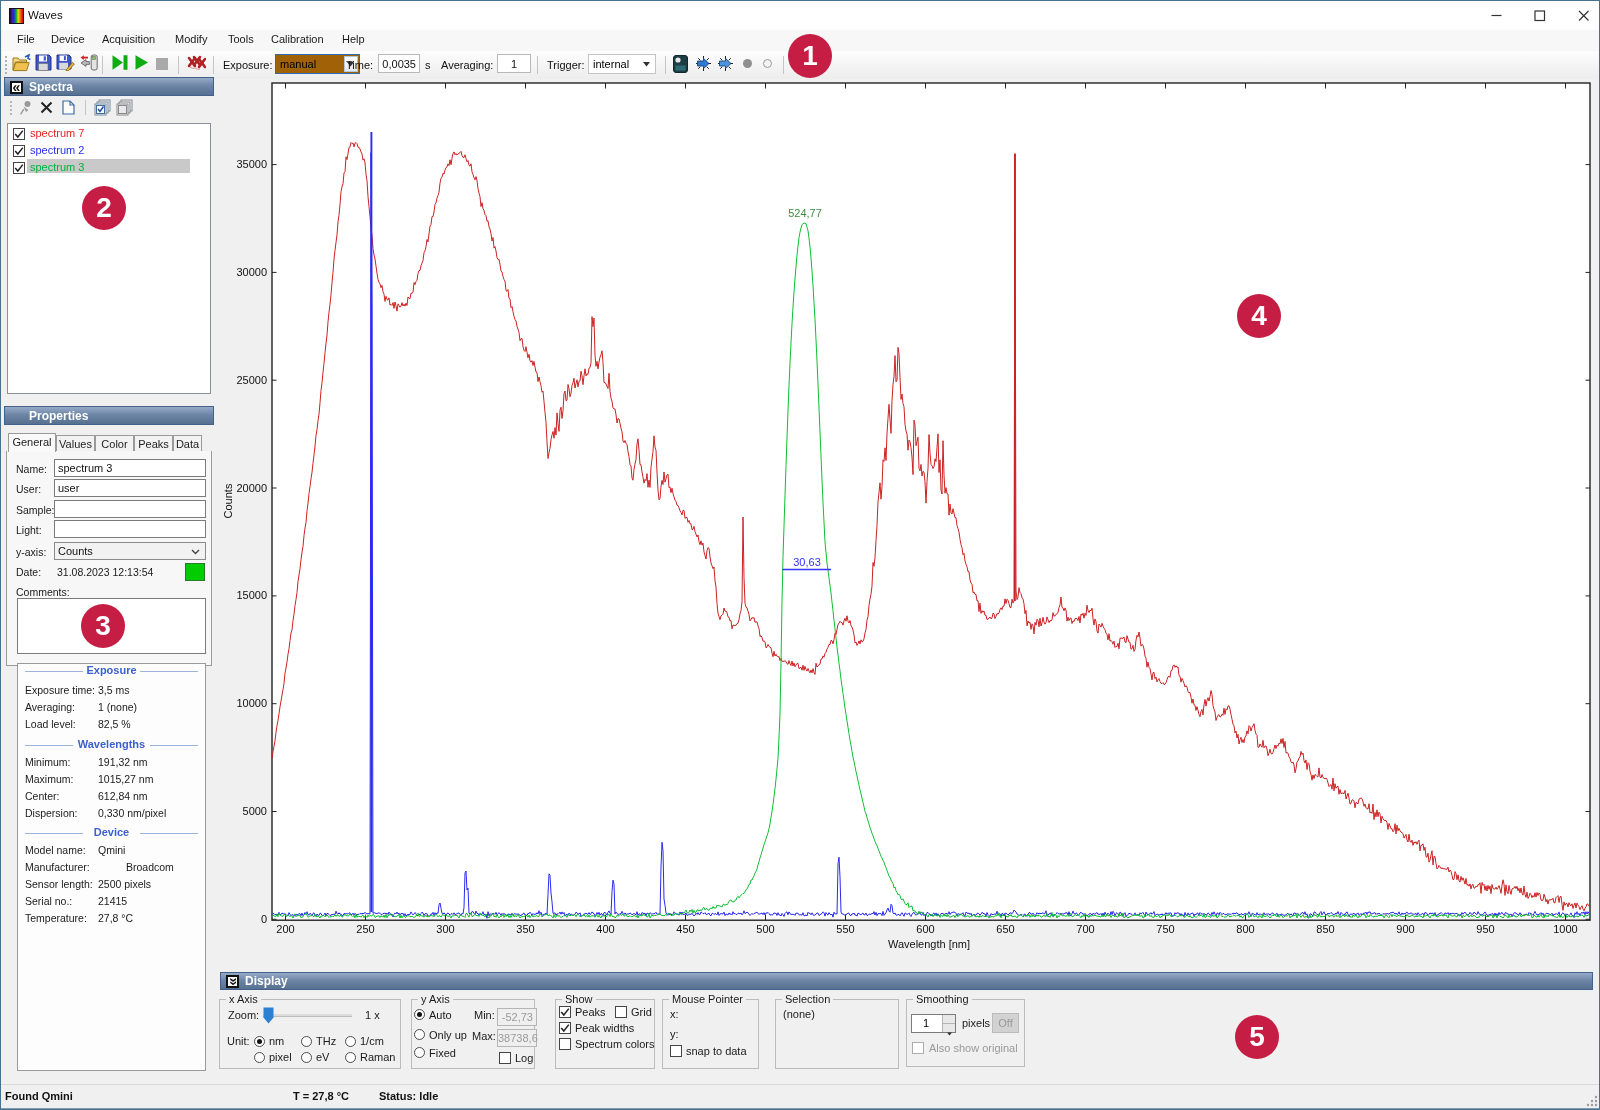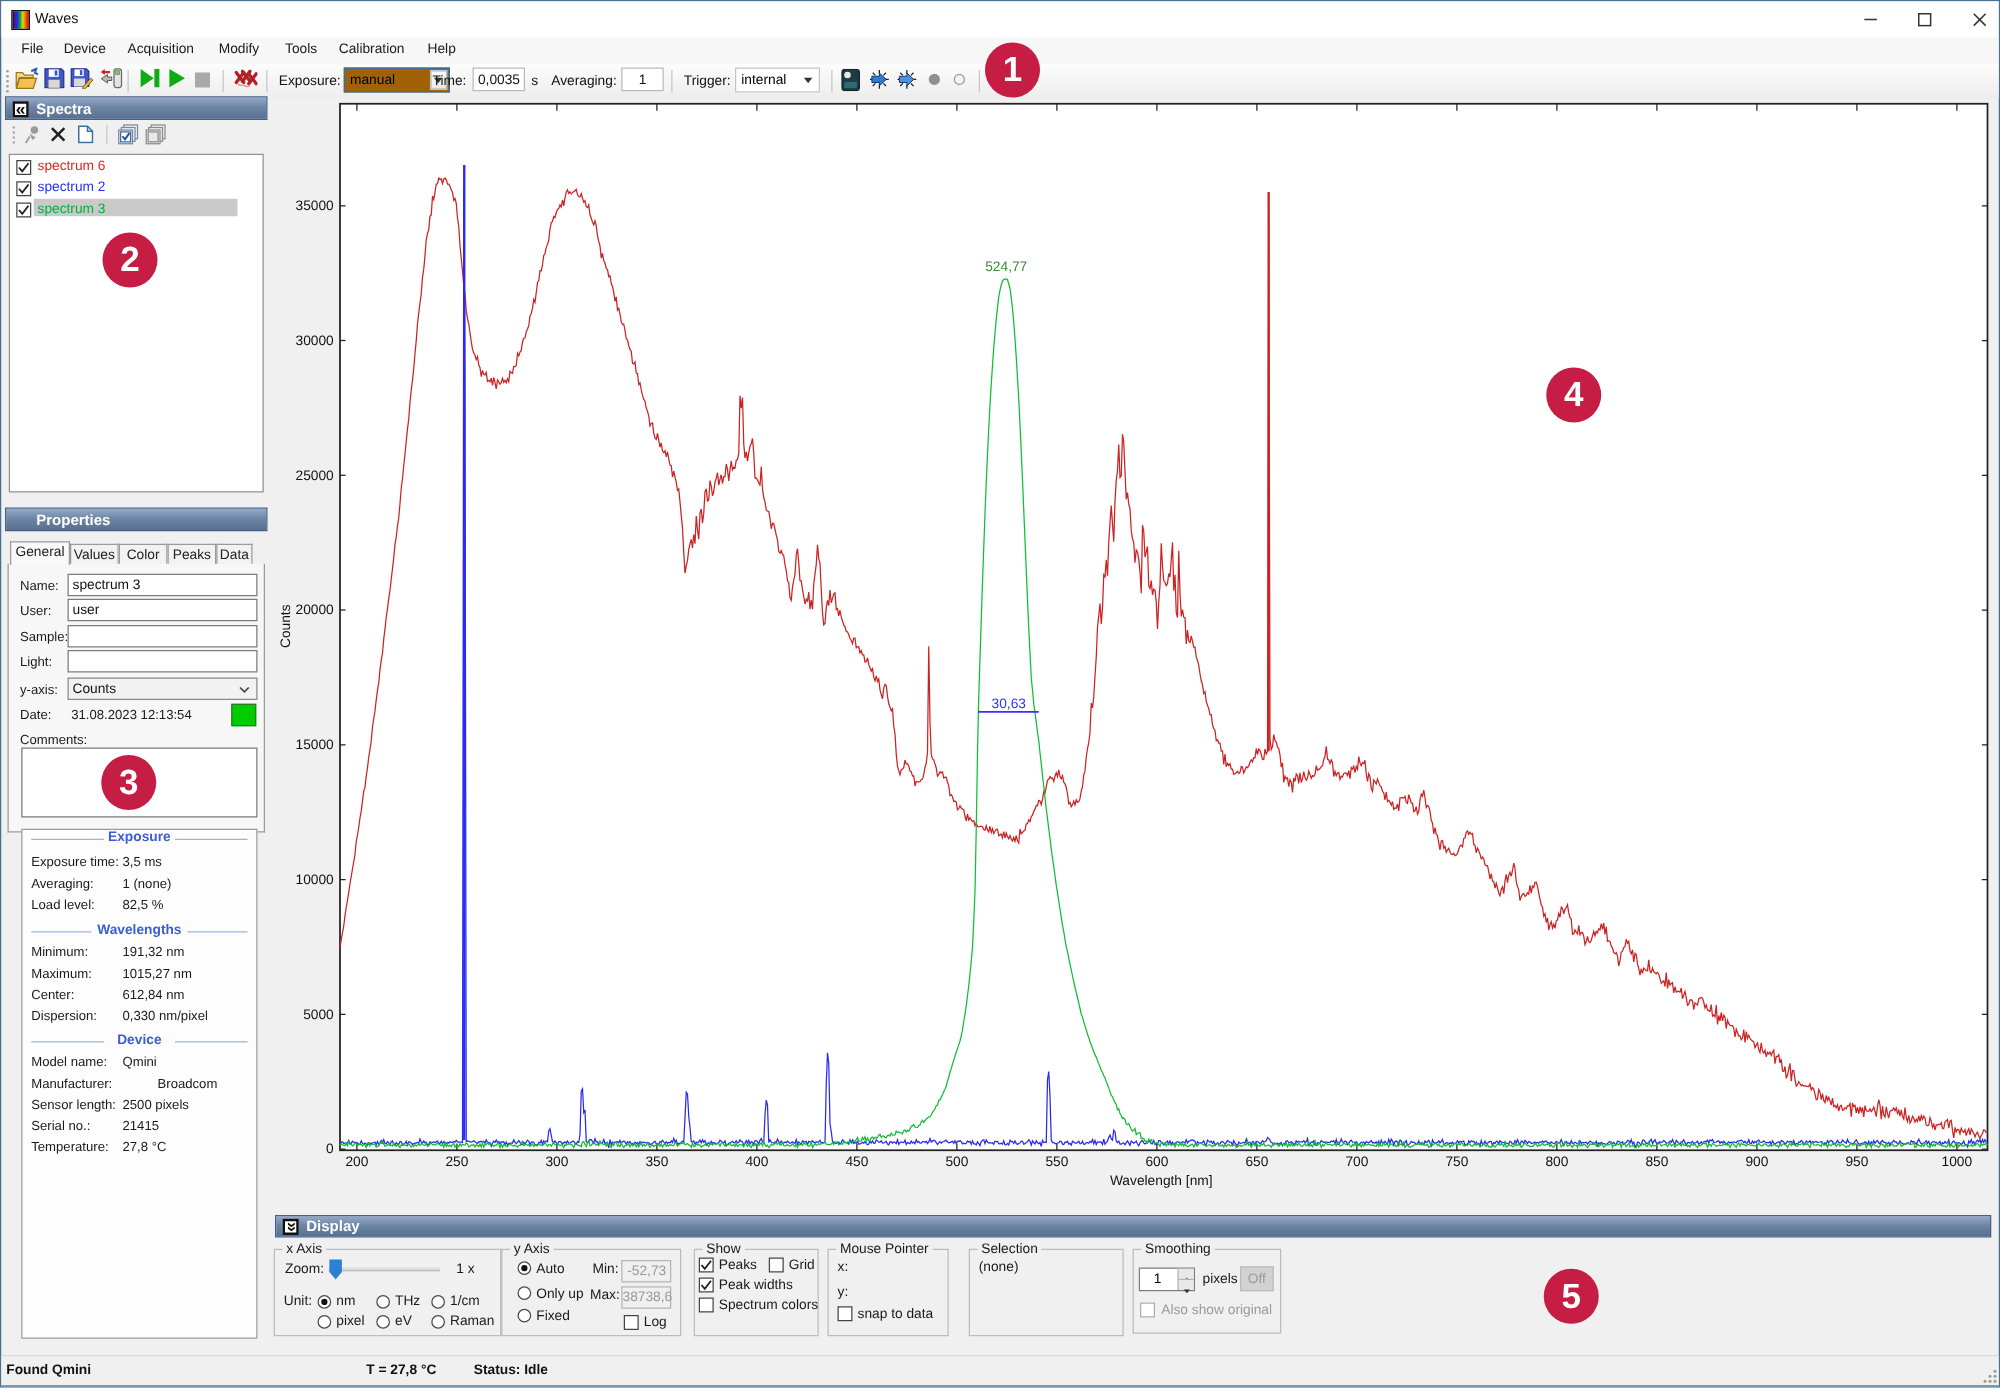--- a/index.html
+++ b/index.html
@@ -242,21 +242,21 @@
     </g>
  <rect x="2.5" y="6.5" width="8" height="8" fill="#e8e8e8" stroke="#8a8a8a"></rect>
   </svg>
 
 <div class="abs" id="listbox"></div>
 <div class="lrow" style="top:126px; left:7px;">
     <span class="cb" style="left:5px; top:1px;"></span>
     <svg class="abs" style="left:5px; top:1px;" width="12" height="12" viewBox="0 0 12 12">
       <path d="M2.2 6 L4.8 9 L9.8 2.6" stroke="#222" stroke-width="1.5" fill="none"></path>
     </svg>
-    <span style="position:absolute; left:22px; top:0px; color:#e02424;">spectrum 6</span>
+    <span style="position:absolute; left:22px; top:0px; color:#e02424;">spectrum 7</span>
   </div>
 <div class="lrow" style="top:143px; left:7px;">
     <span class="cb" style="left:5px; top:1px;"></span>
     <svg class="abs" style="left:5px; top:1px;" width="12" height="12" viewBox="0 0 12 12">
       <path d="M2.2 6 L4.8 9 L9.8 2.6" stroke="#222" stroke-width="1.5" fill="none"></path>
     </svg>
     <span style="position:absolute; left:22px; top:0px; color:#2330f0;">spectrum 2</span>
   </div>
 <div class="abs" style="left:26px; top:158px; width:163px; height:14px; background:#c9c9c9;"></div>
 <div class="lrow" style="top:160px; left:7px;">
@@ -445,21 +445,21 @@
 <div class="dlabel" style="left:315px; top:1034px;">THz</div>
 <div class="radio" style="left:344px; top:1035px;"></div>
 <div class="dlabel" style="left:359px; top:1034px;">1/cm</div>
 <div class="radio" style="left:253px; top:1051px;"></div>
 <div class="dlabel" style="left:268px; top:1050px;">pixel</div>
 <div class="radio" style="left:300px; top:1051px;"></div>
 <div class="dlabel" style="left:315px; top:1050px;">eV</div>
 <div class="radio" style="left:344px; top:1051px;"></div>
 <div class="dlabel" style="left:359px; top:1050px;">Raman</div>
 
-<div class="gbox" style="left:400px; top:998px; width:144px; height:70px;">
+<div class="gbox" style="left:410px; top:998px; width:124px; height:70px;">
     <span class="glabel">y Axis</span>
   </div>
 <div class="radio sel" style="left:413px; top:1008px;"></div>
 <div class="dlabel" style="left:428px; top:1008px;">Auto</div>
 <div class="radio" style="left:413px; top:1028px;"></div>
 <div class="dlabel" style="left:428px; top:1028px;">Only up</div>
 <div class="radio" style="left:413px; top:1046px;"></div>
 <div class="dlabel" style="left:428px; top:1046px;">Fixed</div>
 <div class="dlabel" style="left:473px; top:1008px;">Min:</div>
 <div class="abs" style="left:496px; top:1007px; width:40px; height:18px; background:#efefef; border:1px solid #b5b5b5; font-size:11px; color:#9a9a9a; text-align:right; padding:2px 3px 0 0;">-52,73</div>

